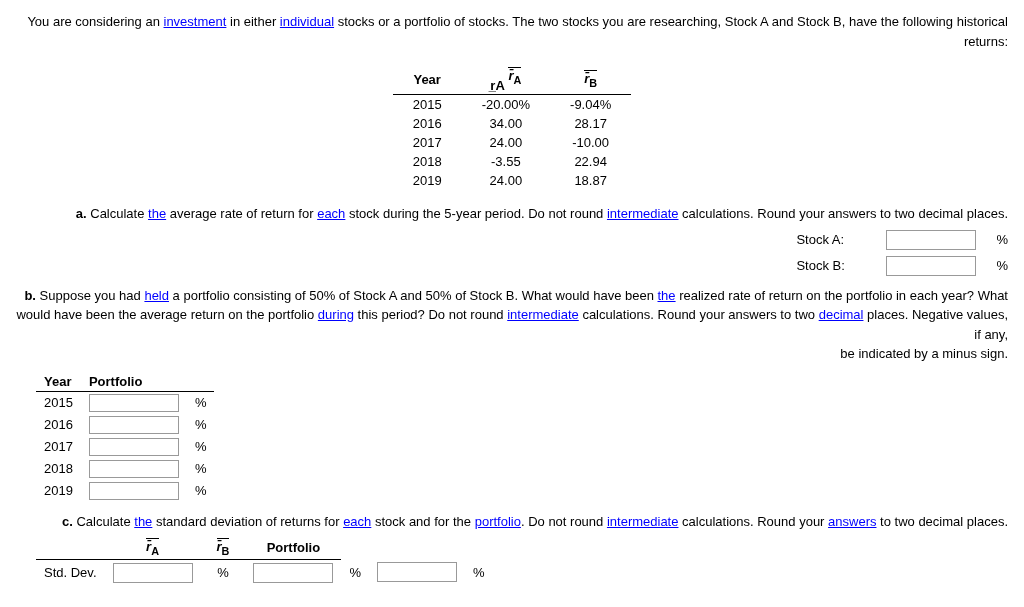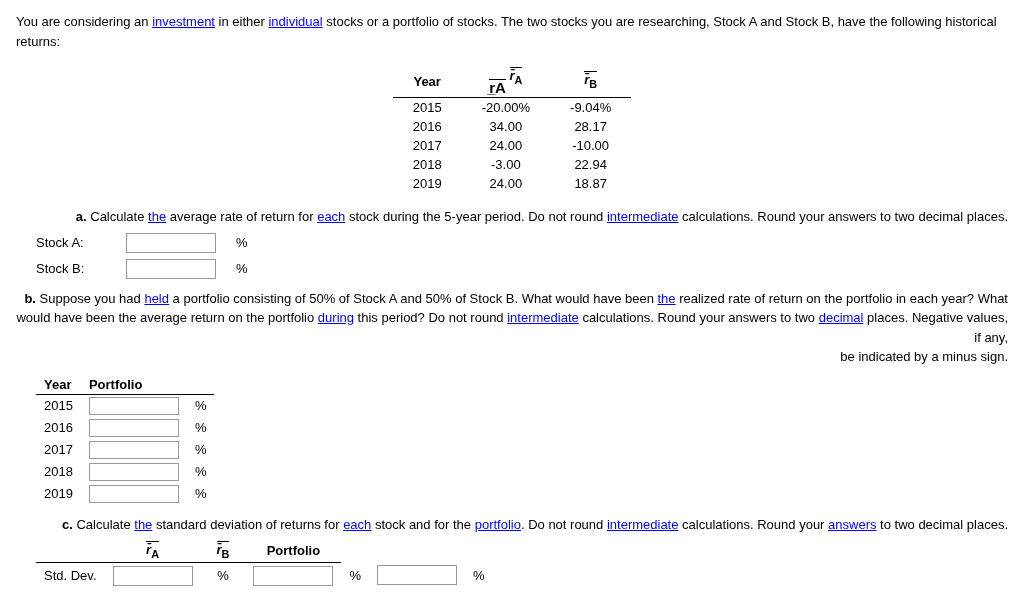--- a/index.html
+++ b/index.html
@@ -7,20 +7,21 @@
       font-family: Arial, sans-serif;
       font-size: 13px;
       color: #000;
       background: #fff;
       padding: 12px 16px;
       width: 1024px;
     }
     .intro-text {
       margin-bottom: 14px;
       line-height: 1.5;
+      text-align: right;
     }
     .intro-text span.highlight { color: #00f; text-decoration: underline; }
     .center-table-wrap {
       display: flex;
       justify-content: center;
       margin-bottom: 14px;
     }
     .data-table {
       border-collapse: collapse;
     }
@@ -40,20 +41,21 @@
       margin: 10px 0 6px 0;
       line-height: 1.5;
       text-align: right;
     }
     .section-label span.highlight { color: #00f; text-decoration: underline; }
     .input-row {
       display: flex;
       align-items: center;
       margin: 6px 0 6px 20px;
       gap: 20px;
+      justify-content: flex-end;
     }
     .input-row label {
       min-width: 70px;
     }
     .input-box {
       border: 1px solid #999;
       width: 90px;
       height: 20px;
       padding: 1px 3px;
       font-size: 13px;
@@ -93,23 +95,23 @@
     }
     .std-dev-table td input {
       border: 1px solid #999;
       width: 80px;
       height: 20px;
       font-size: 13px;
     }
     .bold { font-weight: bold; }
     .rbar {
       display: inline-flex;
-      flex-direction: column;
+      flex-direction: row;
       align-items: flex-start;
-      font-size: 15px;
+      font-size: 13px;
       line-height: 1;
     }
     .rbar-bar {
       width: 100%;
       height: 1px;
       background: #000;
       display: block;
     }
   </style>
 </head>
@@ -149,21 +151,21 @@
     <td>34.00</td>
     <td>28.17</td>
   </tr>
         <tr>
     <td>2017</td>
     <td>24.00</td>
     <td>-10.00</td>
   </tr>
         <tr>
     <td>2018</td>
-    <td>-3.00</td>
+    <td>-3.55</td>
     <td>22.94</td>
   </tr>
         <tr>
     <td>2019</td>
     <td>24.00</td>
     <td>18.87</td>
   </tr>
       </tbody>
   </table>
 </div>

